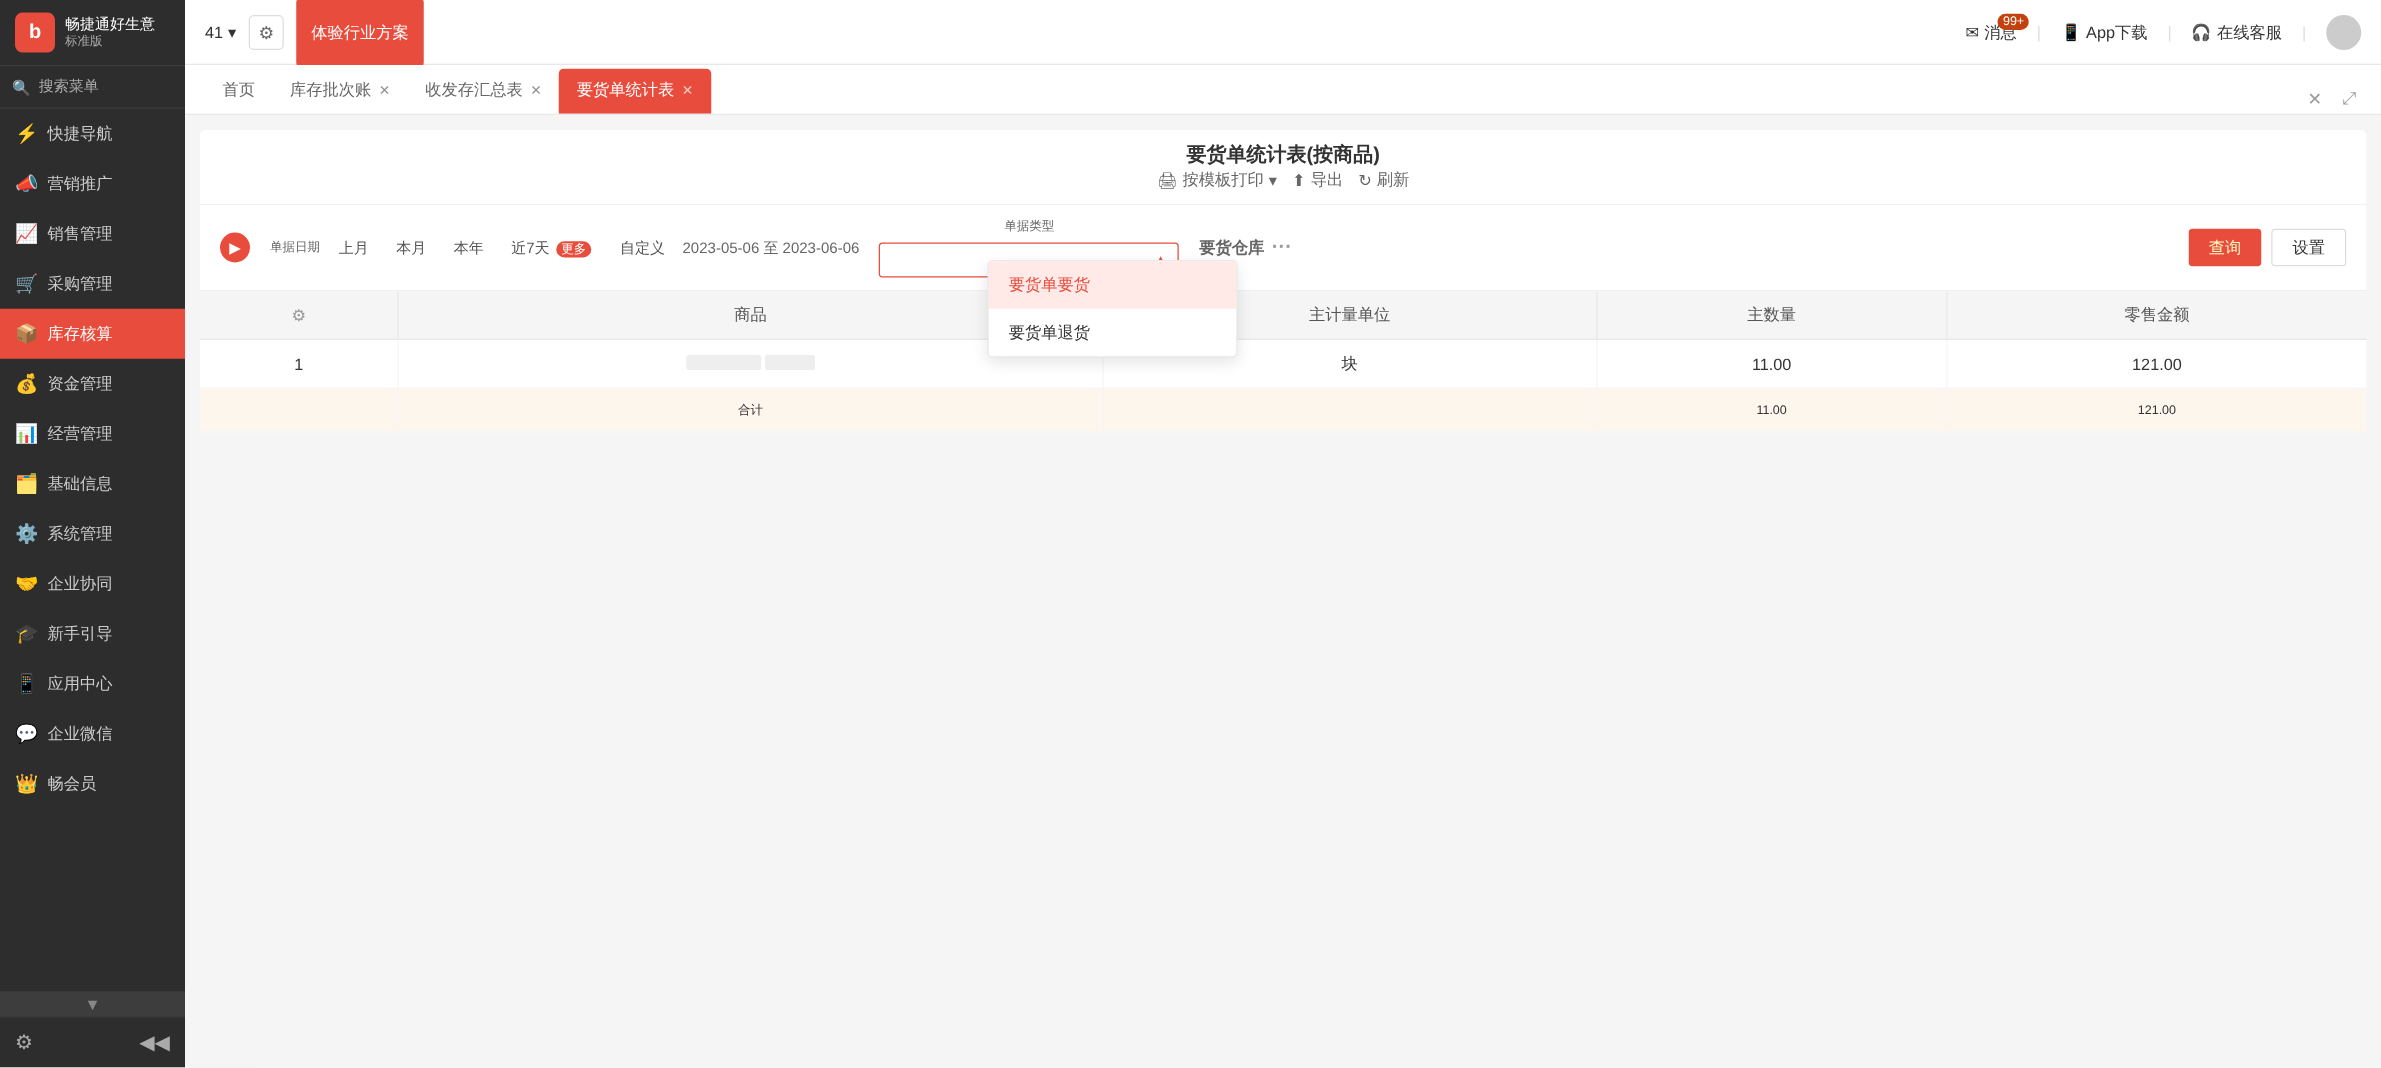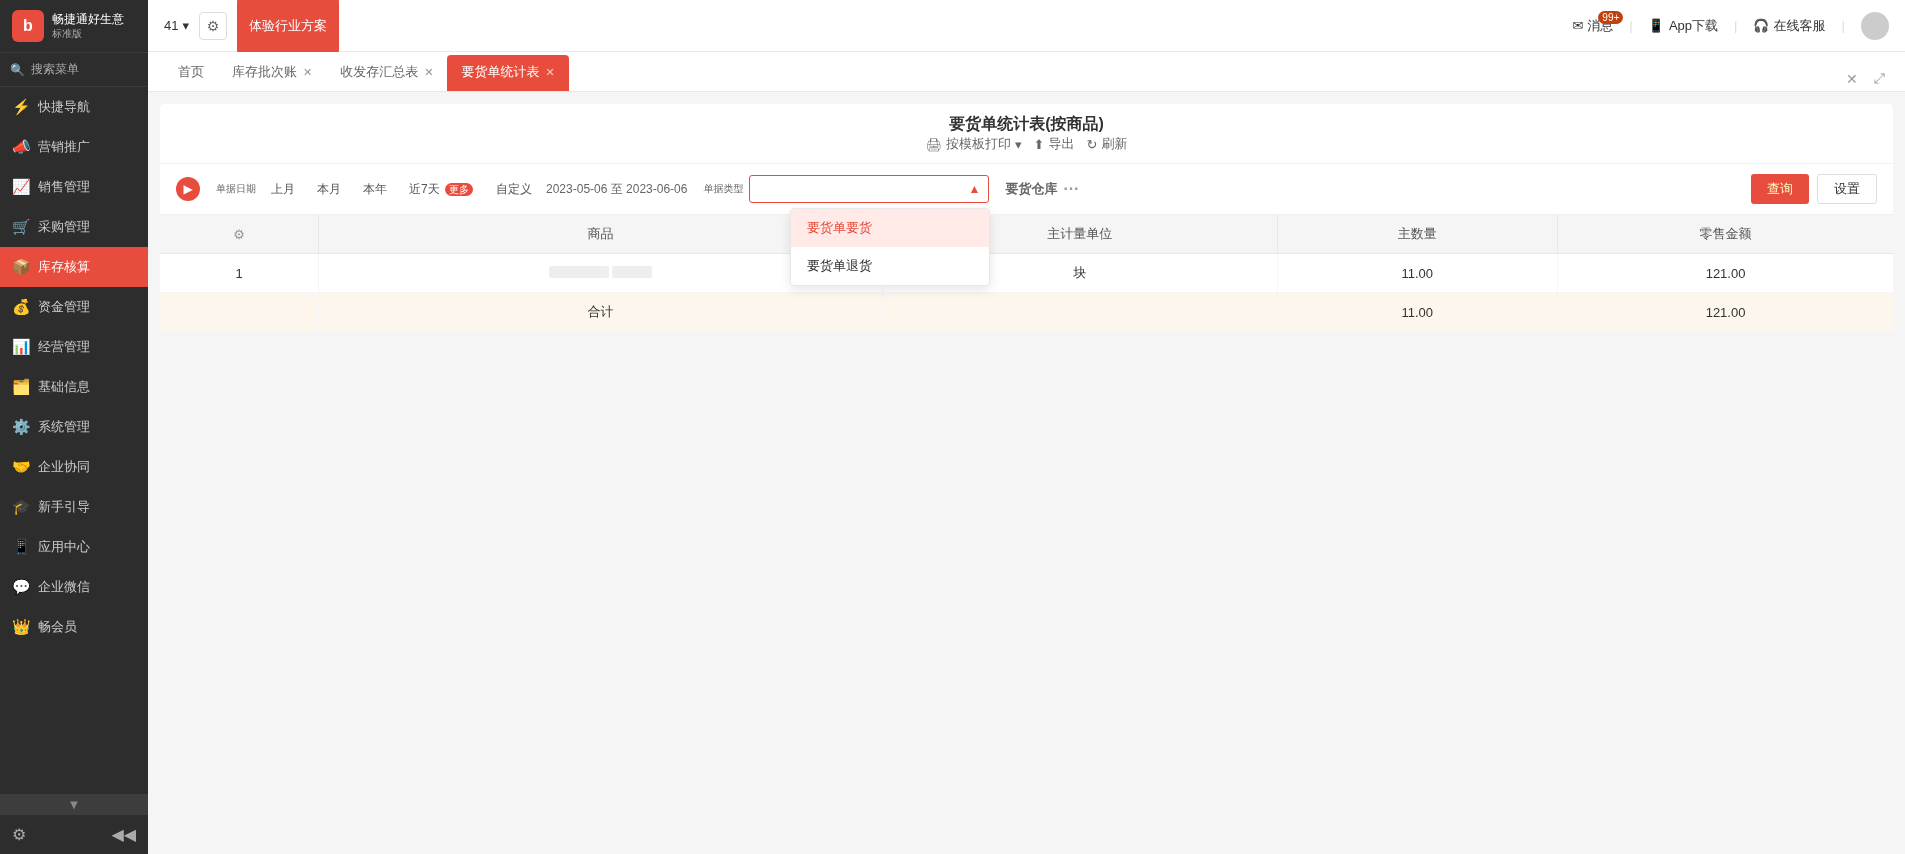--- a/index.html
+++ b/index.html
@@ -230,21 +230,21 @@
       cursor: pointer; color: #555; border: 1px solid transparent;
     }
     .date-badge {
       background: #e74c3c; color: #fff; font-size: 10px;
       padding: 1px 4px; border-radius: 8px; margin-left: 2px;
     }
     .custom-btn { padding: 2px 8px; font-size: 12px; cursor: pointer; color: #555; }
     .date-range { color: #666; font-size: 12px; }
 
     .filter-select {
-      display: flex; align-items: center; gap: 6px; position: relative;
+      display: flex; align-items: center; gap: 6px; position: relative; flex-direction: column;
     }
     .select-box {
       width: 240px; height: 28px; border: 1px solid #e74c3c;
       border-radius: 3px; padding: 0 8px; display: flex;
       align-items: center; justify-content: space-between;
       cursor: pointer; background: #fff; font-size: 13px;
     }
     .select-arrow { color: #e74c3c; font-size: 12px; }
 
     .warehouse-select {
@@ -320,21 +320,21 @@
     .product-placeholder { width: 60px; height: 12px; background: #eee; border-radius: 2px; display: inline-block; }
 
     
     .total-row {
       background: #fdf6ec;
       border-top: 1px solid #e8e8e8;
     }
     .total-row td {
       padding: 10px 12px;
       border-top: 1px solid #e8e8e8;
-      font-size: 13px;
+      font-size: 10px;
     }
 
     
     .page-content::-webkit-scrollbar { width: 6px; }
     .page-content::-webkit-scrollbar-track { background: #f0f0f0; }
     .page-content::-webkit-scrollbar-thumb { background: #ccc; border-radius: 3px; }
   </style>
 </head>
 <body>
 

